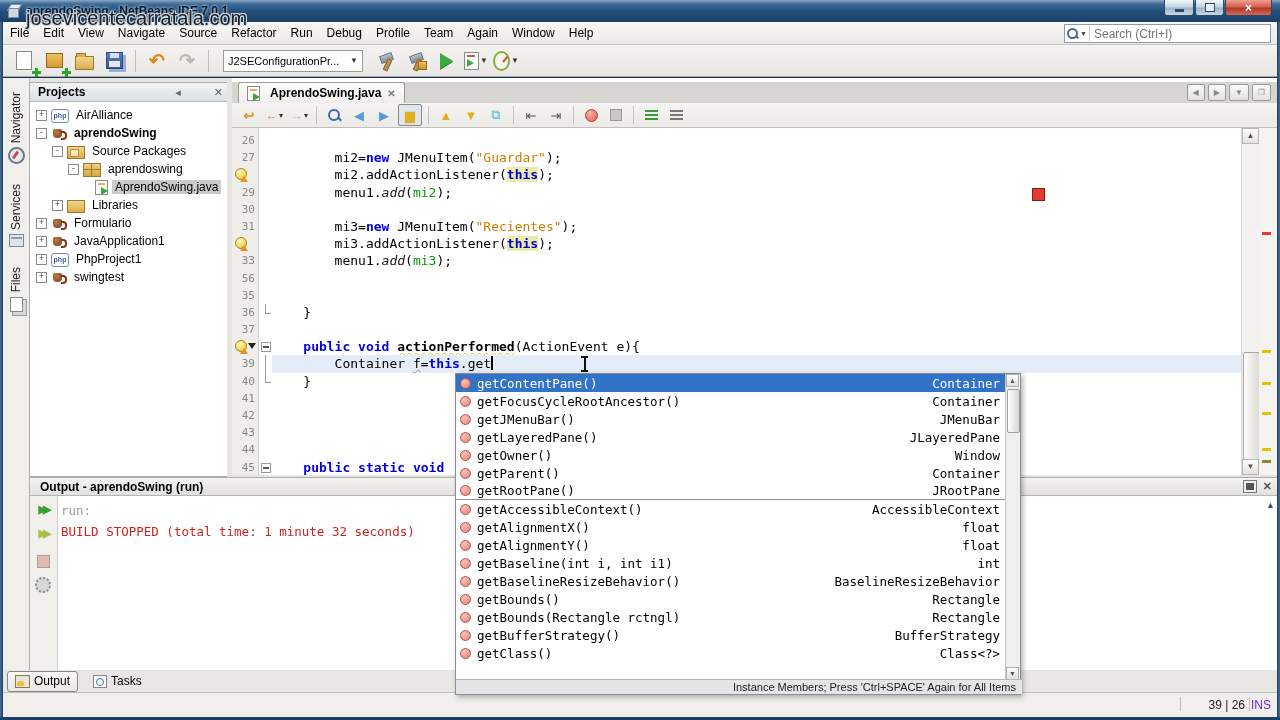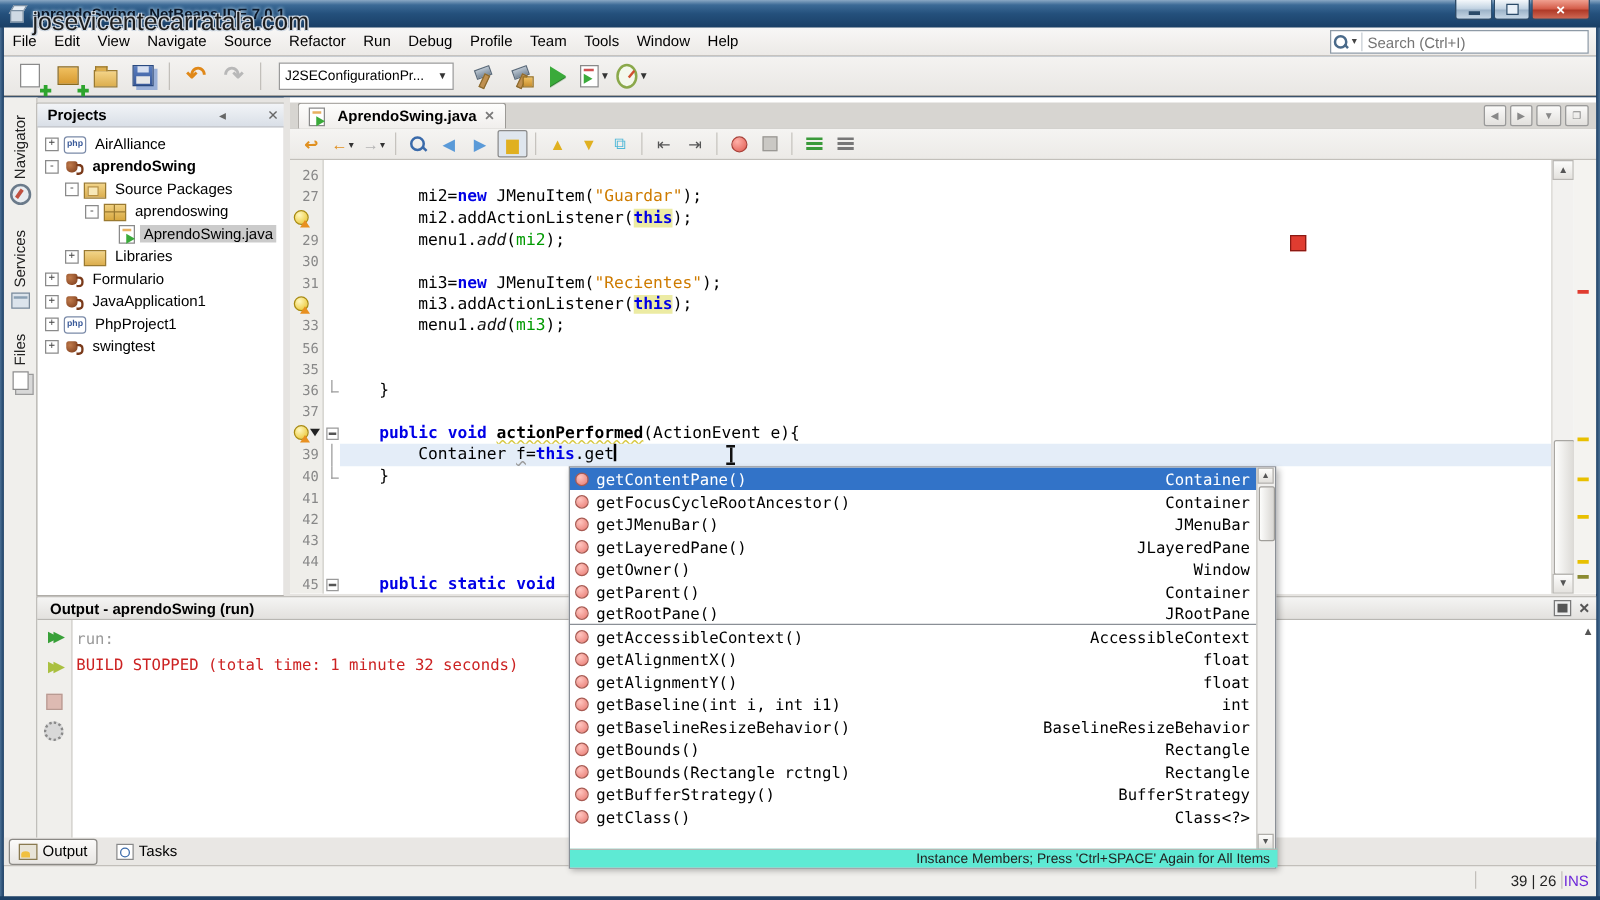--- a/index.html
+++ b/index.html
@@ -186,21 +186,21 @@
   #cc-list{position:absolute;left:0;top:0;right:14px;height:306px;overflow:hidden;}
   .cc-row{height:18px;display:flex;align-items:center;font-family:"DejaVu Sans Mono",monospace;font-size:12.5px;padding:0 6px 0 4px;box-sizing:border-box;}
   .cc-row .cc-bullet{width:9px;height:9px;border-radius:50%;background:radial-gradient(circle at 35% 30%,#ffc4be,#e87a72);border:1px solid #a85a52;margin-right:6px;flex:none;}
   .cc-row .cc-name{white-space:pre;}
   .cc-row .cc-type{margin-left:auto;white-space:pre;}
   .cc-row.sel{background:#3273c8;color:#fff;}
   .cc-row.sepline{border-bottom:1px solid #8a8f96;}
   #cc-scroll{position:absolute;right:0;top:0;width:14px;height:306px;background:#f0efed;border-left:1px solid #c8c6c2;}
   .ccsa{position:absolute;left:0;width:13px;height:13px;background:linear-gradient(180deg,#fcfcfb,#e2e0dc);border:1px solid #b0aeaa;box-sizing:border-box;font-size:7px;color:#555;text-align:center;line-height:12px;}
   #cc-thumb{position:absolute;left:1px;top:15px;width:11px;height:42px;background:linear-gradient(90deg,#fdfdfc,#d8d6d2);border:1px solid #a09e9a;border-radius:2px;}
-  #cc-footer{position:absolute;left:0;bottom:0;width:566px;height:15px;background:#5eead4;border-top:1px solid #b8b6b2;box-sizing:border-box;font-size:11px;color:#222;text-align:right;padding:1px 6px 0 0;}
+  #cc-footer{position:absolute;left:0;bottom:0;width:566px;height:15px;background:#e5e5e5;border-top:1px solid #b8b6b2;box-sizing:border-box;font-size:11px;color:#222;text-align:right;padding:1px 6px 0 0;}
   
   #bottomtabs{position:absolute;left:3px;top:670px;width:1274px;height:22px;background:#e9e7e4;display:flex;align-items:center;gap:8px;padding-left:4px;box-sizing:border-box;}
   .btab{display:flex;align-items:center;gap:4px;padding:1px 7px;height:17px;}
   .btab.sel{border:1px solid #8a8884;border-radius:3px;background:linear-gradient(180deg,#fbfaf9,#e8e6e3);}
   .ic-out{width:13px;height:11px;background:#e8e4d8;border:1px solid #8a7a50;position:relative;}
   .ic-out::before{content:"";position:absolute;left:1px;bottom:1px;width:7px;height:5px;background:#f0c040;border-radius:50% 50% 0 0;}
   .ic-task{width:12px;height:11px;background:#fff;border:1px solid #888;position:relative;}
   .ic-task::before{content:"";position:absolute;left:2px;top:2px;width:6px;height:6px;border:1.5px solid #3a6aaa;border-radius:50%;}
   #statusbar{position:absolute;left:3px;top:692px;width:1274px;height:25px;background:#f0efec;border-top:1px solid #c2bfba;}
   .st-sep{position:absolute;top:4px;width:1px;height:14px;background:#c2bfba;}
@@ -239,21 +239,21 @@
         <span class="menu-item">File</span>
         <span class="menu-item">Edit</span>
         <span class="menu-item">View</span>
         <span class="menu-item">Navigate</span>
         <span class="menu-item">Source</span>
         <span class="menu-item">Refactor</span>
         <span class="menu-item">Run</span>
         <span class="menu-item">Debug</span>
         <span class="menu-item">Profile</span>
         <span class="menu-item">Team</span>
-        <span class="menu-item">Tools</span>
+        <span class="menu-item">Again</span>
         <span class="menu-item">Window</span>
         <span class="menu-item">Help</span>
       </div>
     <div id="searchbox">
       <div id="search-icon">
           <div class="lens"></div>
           <div class="dd">▼</div>
         </div>
       <input id="search-input" placeholder="Search (Ctrl+I)" style="">
     </div>

